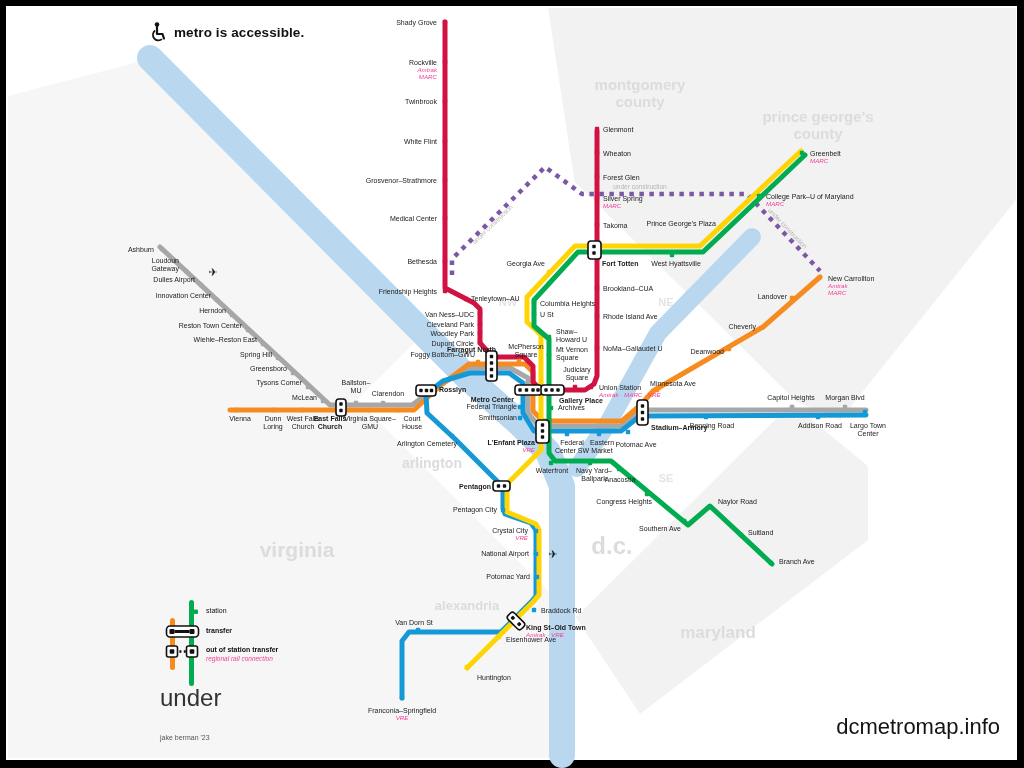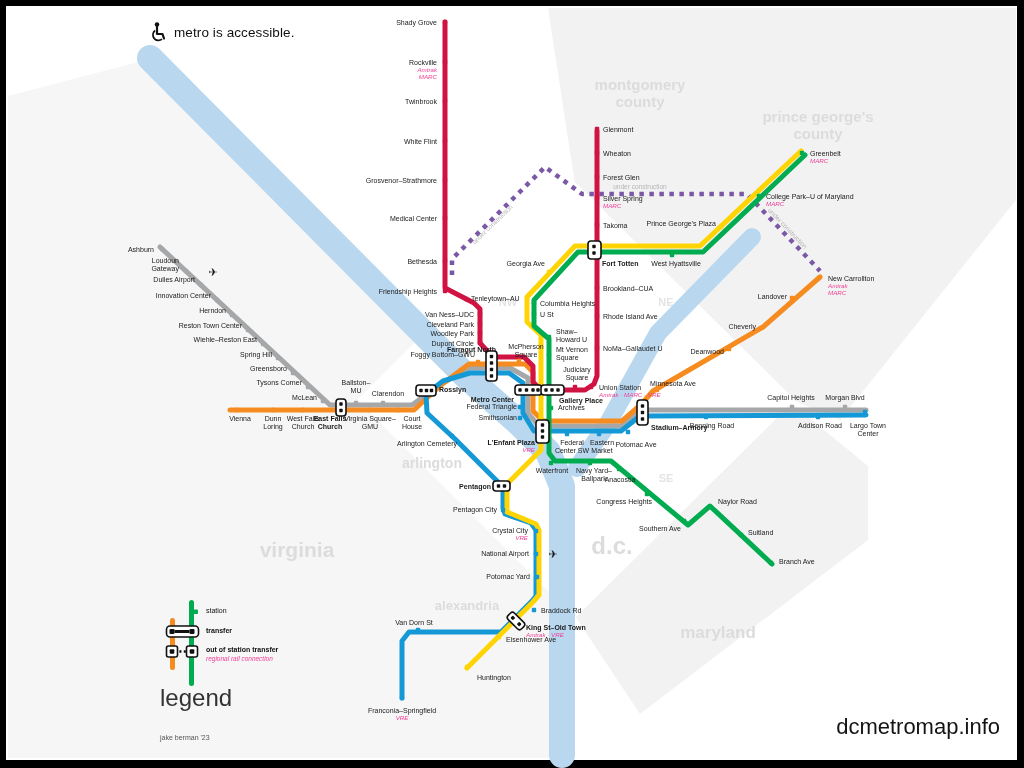--- a/index.html
+++ b/index.html
@@ -1,21 +1,21 @@
 <!DOCTYPE html>
 <html><head>
 <meta charset="utf-8">
 <style>
   html,body{margin:0;padding:0;background:#000;}
   .page{position:relative;width:1024px;height:768px;background:#000;overflow:hidden;
         font-family:"Liberation Sans",sans-serif;}
   .canvas{position:absolute;left:6px;top:6px;right:7px;bottom:8px;background:#fff;}
   svg text{font-family:"Liberation Sans",sans-serif;}
   .hdr{position:absolute;left:150px;top:22px;display:flex;align-items:center;gap:7px;z-index:5;}
-  .hdr span{font-weight:normal;font-size:13.5px;color:#111;letter-spacing:0.1px;}
+  .hdr span{font-weight:bold;font-size:13.5px;color:#111;letter-spacing:0.1px;}
   .legend{position:absolute;left:158px;top:596px;width:230px;height:160px;z-index:5;}
   .legend .lbl{position:absolute;font-size:7px;color:#111;white-space:nowrap;}
   .legend .b{font-weight:bold;}
   .legend .pink{color:#f23e96;font-style:italic;font-size:6.5px;}
   .legend .title{position:absolute;left:2px;top:88px;font-size:24px;color:#333;}
   .legend .credit{position:absolute;left:2px;top:138px;font-size:7px;color:#555;}
   .watermark{position:absolute;left:690px;top:714px;width:310px;text-align:right;
              font-size:22px;color:#141414;z-index:5;}
 </style>
 </head>
@@ -321,18 +321,18 @@
         <rect x="8.5" y="50" width="11" height="11" rx="2" fill="#fff" stroke="#111" stroke-width="1.6"></rect>
         <rect x="11.7" y="53.2" width="4.6" height="4.6" rx="1" fill="#111"></rect>
         <rect x="28.5" y="50" width="11" height="11" rx="2" fill="#fff" stroke="#111" stroke-width="1.6"></rect>
         <rect x="31.7" y="53.2" width="4.6" height="4.6" rx="1" fill="#111"></rect>
       </g>
     </svg>
     <div class="lbl" style="left:48px;top:11px">station</div>
     <div class="lbl b" style="left:48px;top:31px">transfer</div>
     <div class="lbl b" style="left:48px;top:50px">out of station transfer</div>
     <div class="lbl pink" style="left:48px;top:59px">regional rail connection</div>
-    <div class="title">legend</div>
+    <div class="title">under</div>
     <div class="credit">jake berman '23</div>
   </div>
 
   <div class="watermark">dcmetromap.info</div>
 </div>
 
 </body></html>

